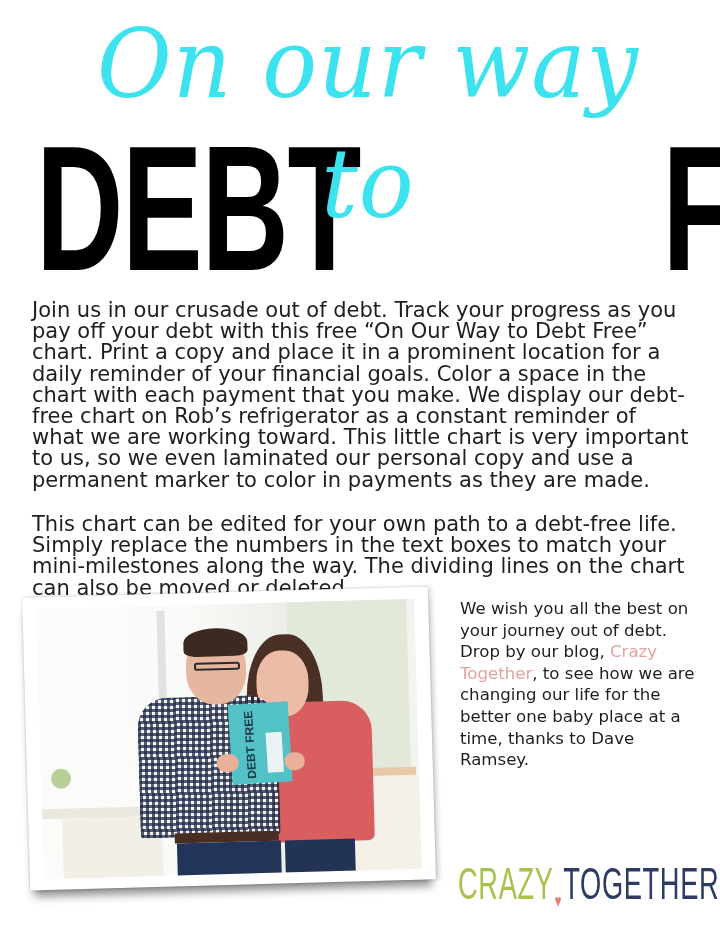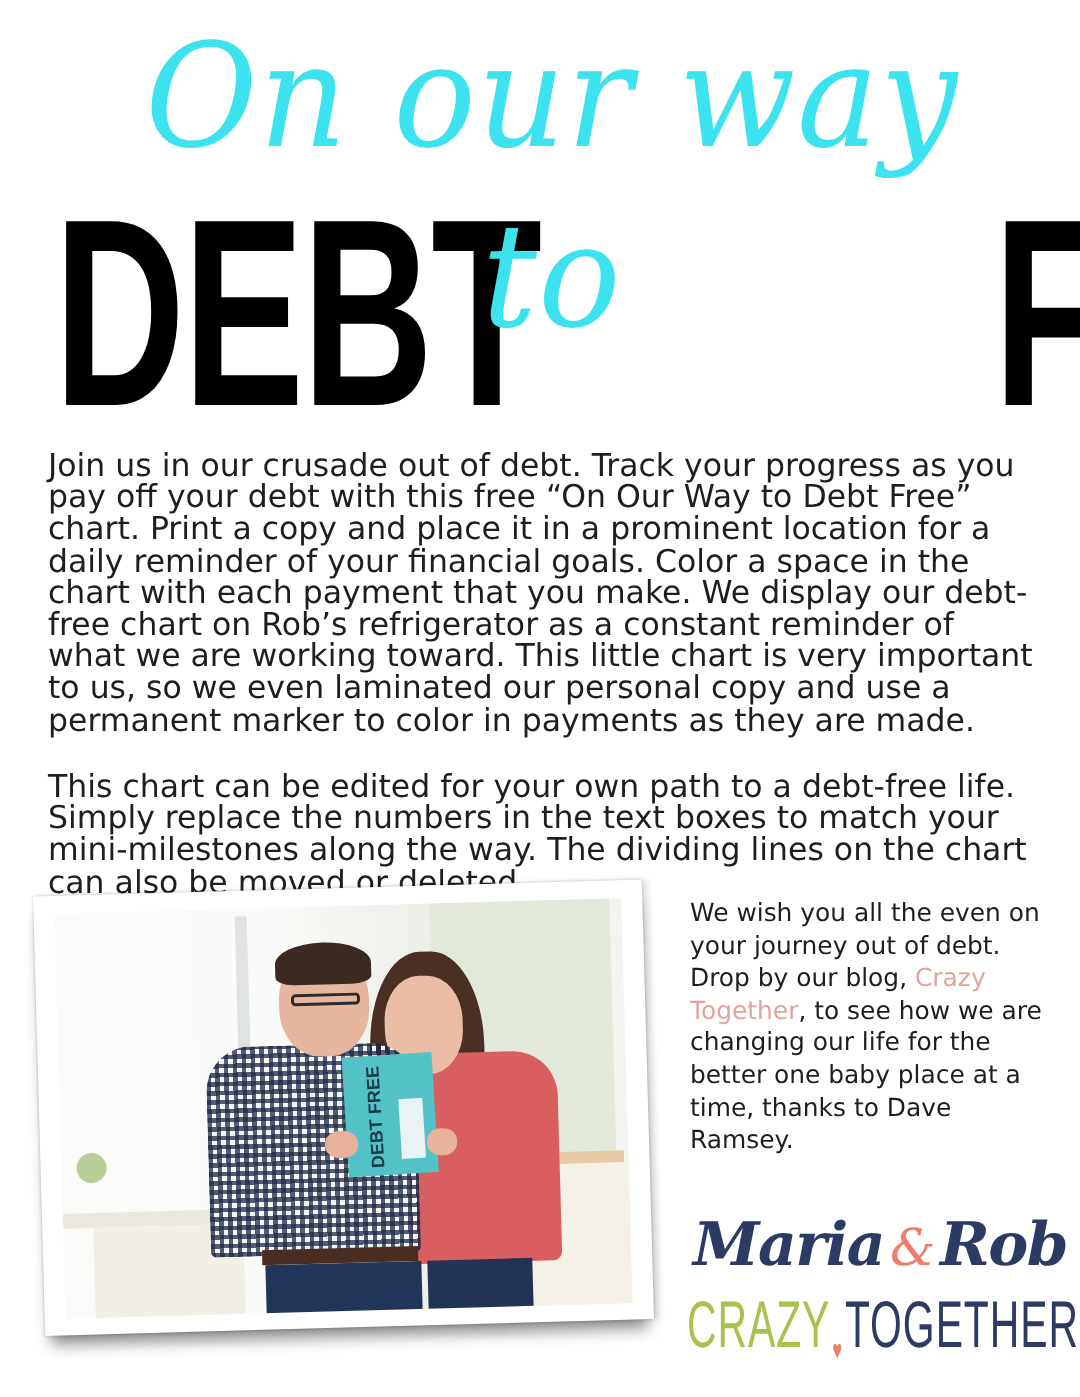--- a/index.html
+++ b/index.html
@@ -119,22 +119,19 @@
       <div class="sign-text">
         <span>DEBT FREE</span>
       </div>
       <div class="sign-chart"></div>
     </div>
     <div class="hand-l"></div>
     <div class="hand-r"></div>
   </div>
 </div>
 
-<p class="side-text"><span>We wish you all the even on your journey out of debt. Drop by our blog, </span><a class="link">Crazy Together</a><span>, to see how we are changing our life for the better one baby place at a time, thanks to Dave Ramsey.</span></p>
+<p class="side-text"><span>We wish you all the best on your journey out of debt. Drop by our blog, </span><a class="link">Crazy Together</a><span>, to see how we are changing our life for the better one baby place at a time, thanks to Dave Ramsey.</span></p>
 
 <div class="brand">
-  <div class="brand-top">
-    <span>Maria</span><span class="amp">&amp;</span><span>Rob</span>
-  </div>
   <div class="brand-bottom">
     <span class="w1">CRAZY</span><span class="heart">♥</span><span class="w2">TOGETHER</span>
   </div>
 </div>
 
 </body></html>

